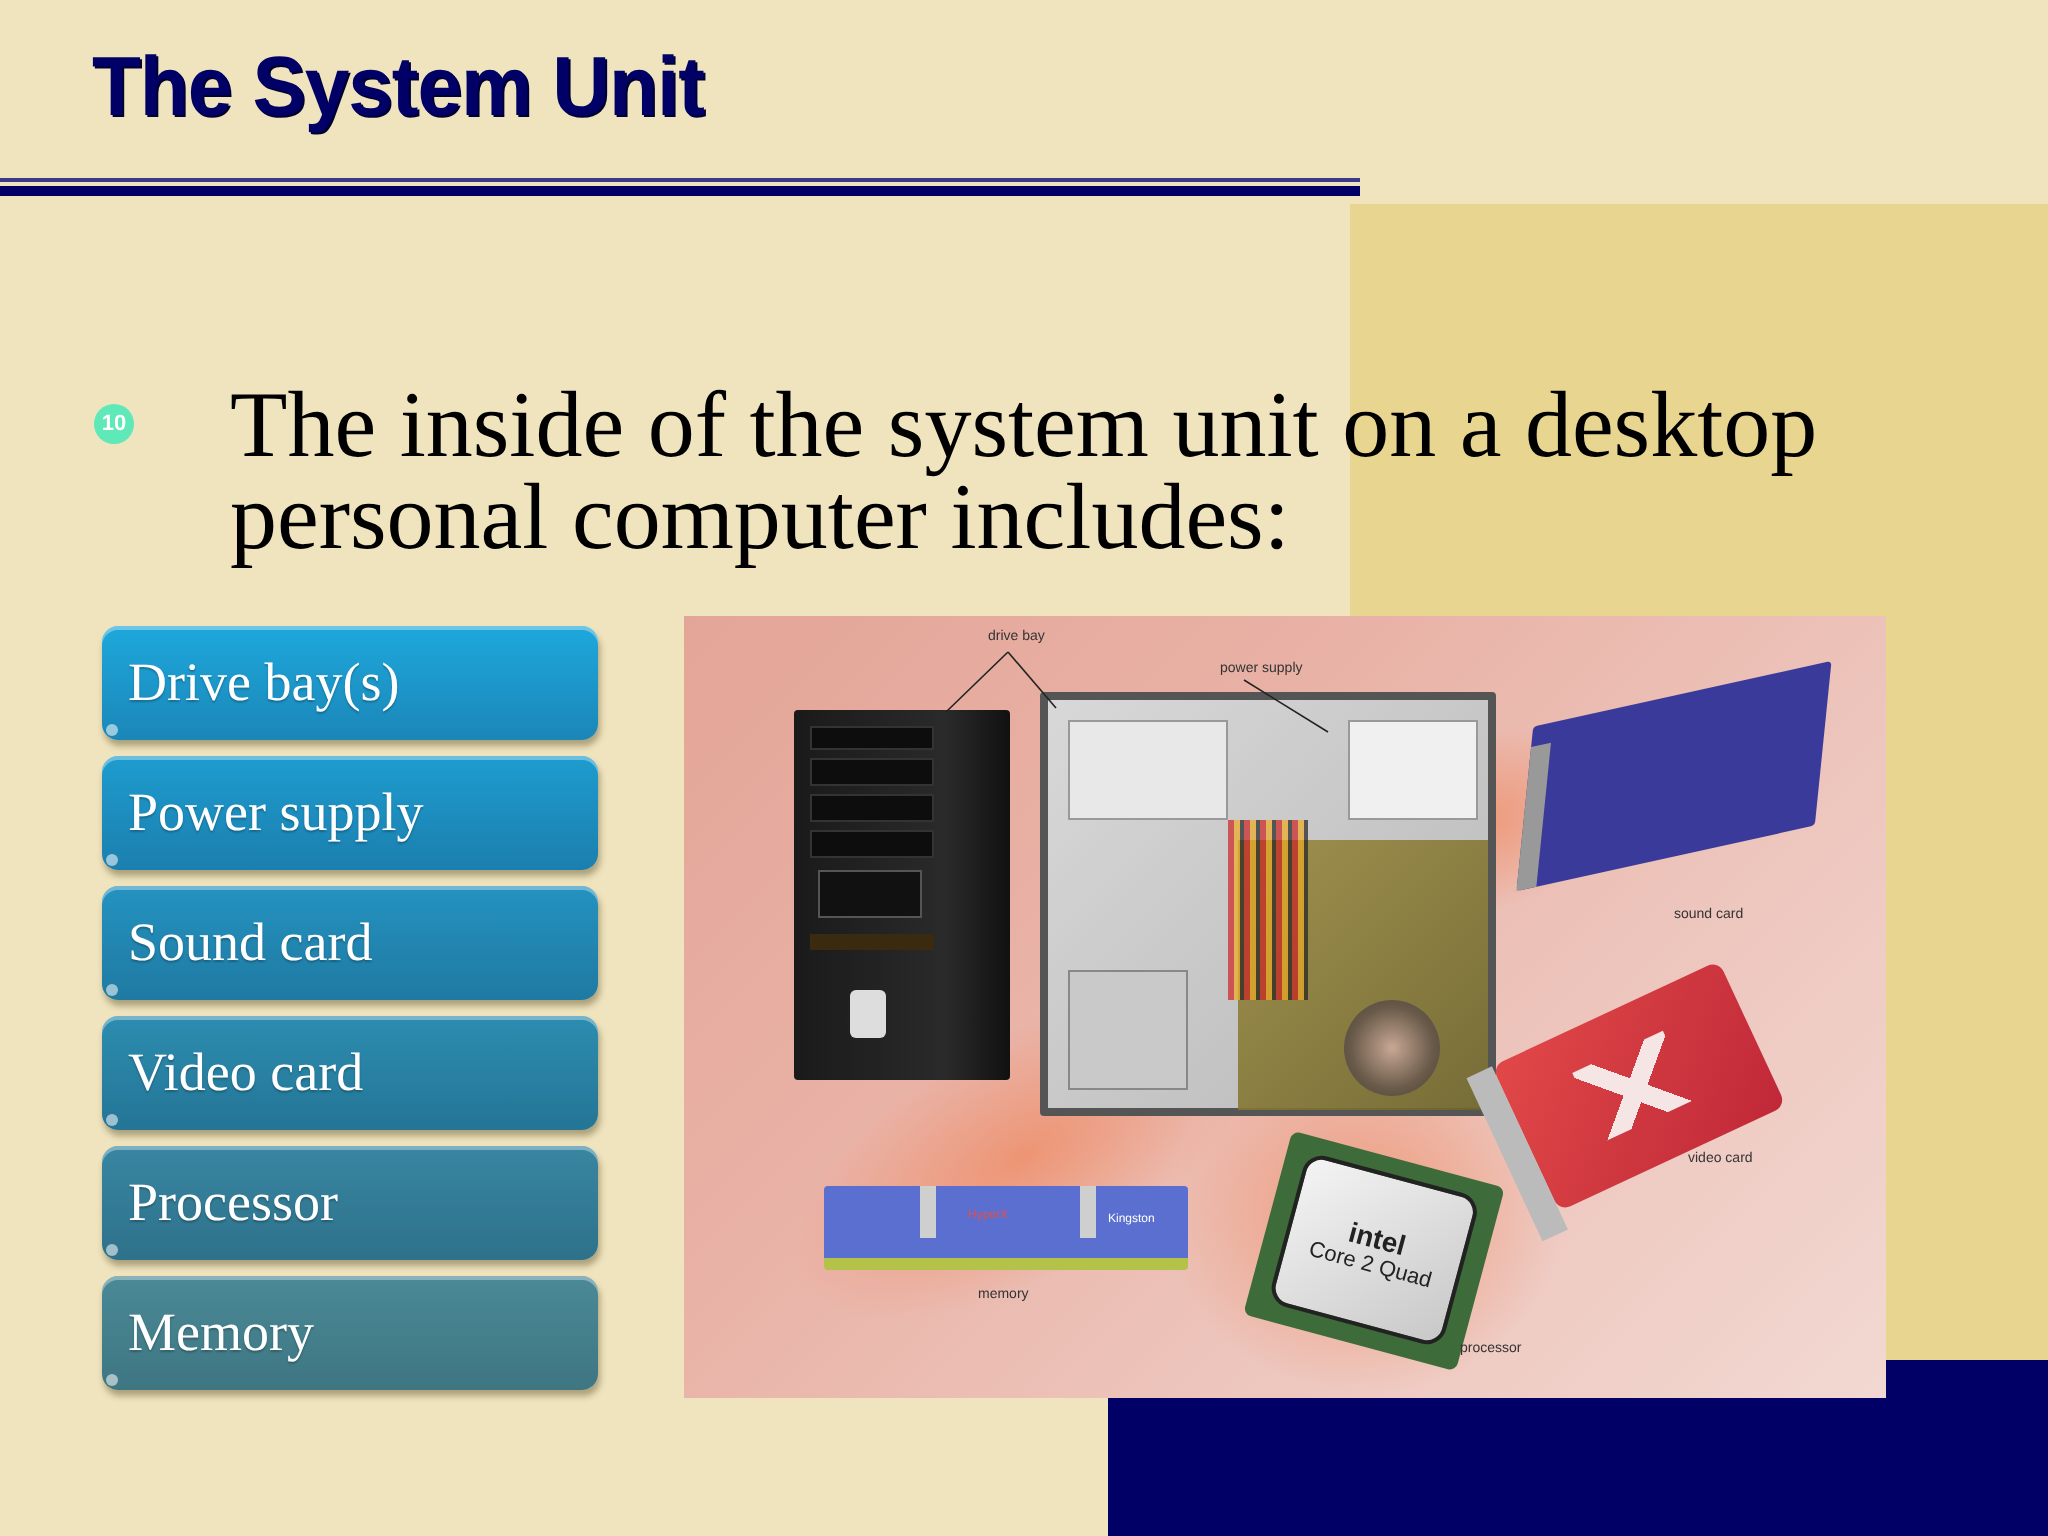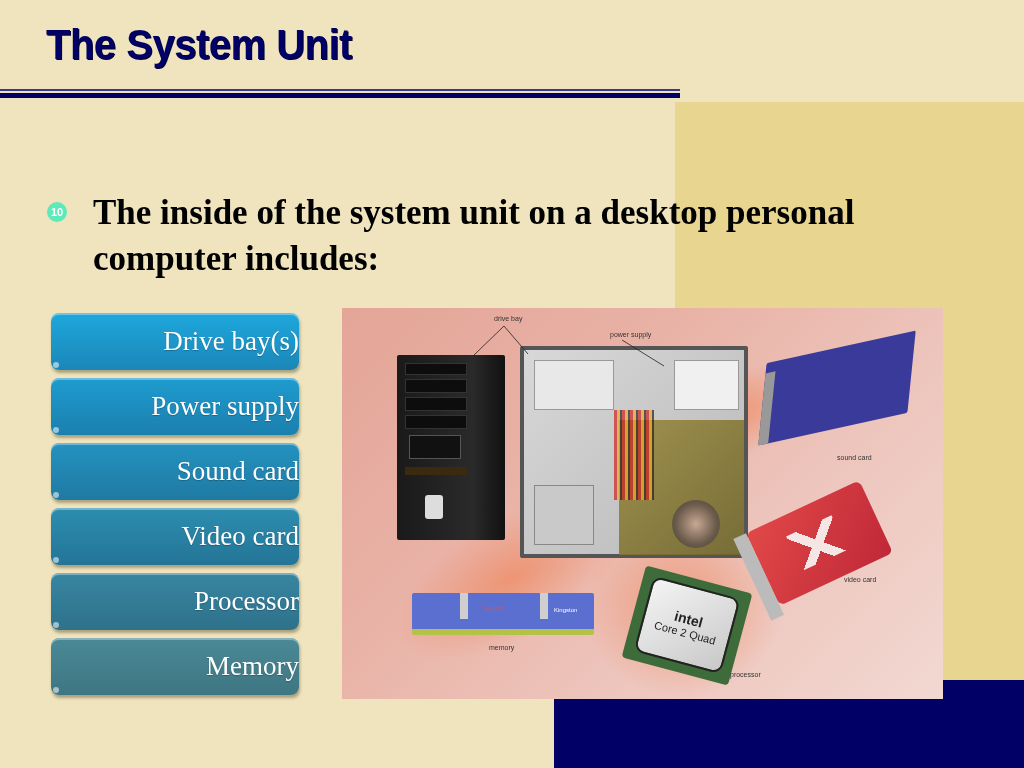--- a/index.html
+++ b/index.html
@@ -38,37 +38,36 @@
       display: flex; align-items: flex-start;
     }
     .bullet-icon {
       width: 20px; height: 20px; border-radius: 50%;
       background: #5FE8B8; color: #ffffff;
       font-family: "Liberation Sans", sans-serif; font-size: 11px; font-weight: bold;
       display: flex; align-items: center; justify-content: center;
       margin-top: 12px; flex: 0 0 20px;
     }
     .bullet-text {
-      margin-left: 26px;
+      margin-left: 48px;
       font-family: "Liberation Serif", serif;
-      font-weight: bold; font-size: 35px; line-height: 46px;
+      font-weight: normal; font-size: 47px; line-height: 46px;
       color: #000000; width: 880px;
     }
     .list {
       position: absolute; left: 51px; top: 313px; width: 248px;
     }
     .list-item {
       position: relative;
       height: 57px; margin-bottom: 8px; border-radius: 8px;
       padding-left: 13px;
       display: flex; align-items: center;
       font-family: "Liberation Serif", serif; font-size: 27px; color: #ffffff;
       box-shadow: 1px 3px 3px rgba(90, 80, 40, 0.45), inset 0 2px 0 rgba(255,255,255,0.35);
       cursor: pointer;
-      justify-content: flex-end;
     }
     .list-item::after {
       content: ""; position: absolute; left: 2px; bottom: 2px;
       width: 6px; height: 6px; border-radius: 50%;
       background: rgba(255,255,255,0.55);
     }
     .list-item span { text-shadow: 0 1px 1px rgba(0,0,0,0.25); }
     .photo {
       position: absolute; left: 342px; top: 308px; width: 601px; height: 391px;
       background: linear-gradient(135deg, #E3A597 0%, #E9B2A6 35%, #EDC5BC 65%, #F2D8D2 100%);

